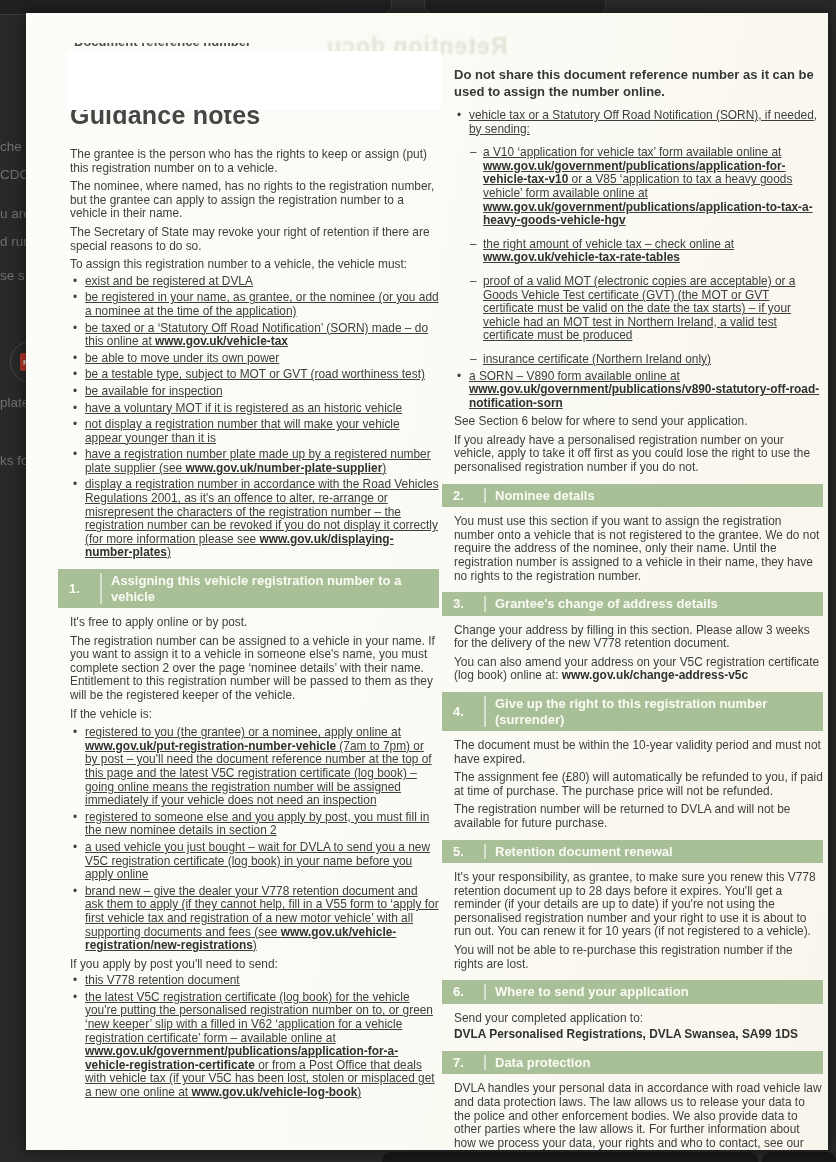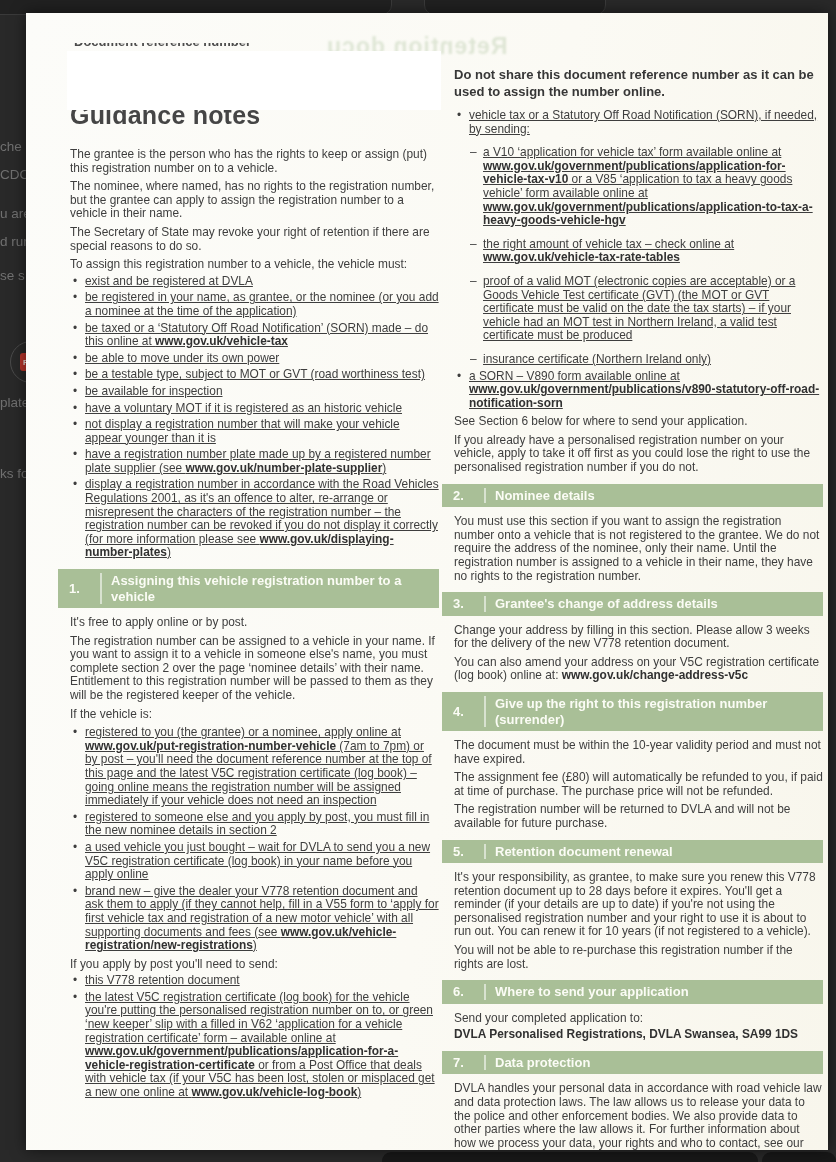--- a/index.html
+++ b/index.html
@@ -79,21 +79,21 @@
 <div class="tab" style="left:424px;width:180px;"></div>
 <div class="btab" style="left:382px;width:376px;"></div>
 <div class="btab" style="left:762px;width:74px;"></div>
 
 <span class="frag" style="top:139px">che</span>
 <span class="frag" style="top:167px">CDO</span>
 <span class="frag" style="top:206px">u are</span>
 <span class="frag" style="top:234px">d run</span>
 <span class="frag" style="top:268px">se s</span>
 <span class="frag" style="top:395px">plate</span>
-<span class="frag" style="top:466px">ks fo</span>
+<span class="frag" style="top:453px">ks fo</span>
 <div class="pdf-badge">
   <span class="sq">PDF</span>
 </div>
 
 <div class="page">
   <div class="ghost">Retention docu</div>
 
   <div class="content">
 
     <div class="col">

